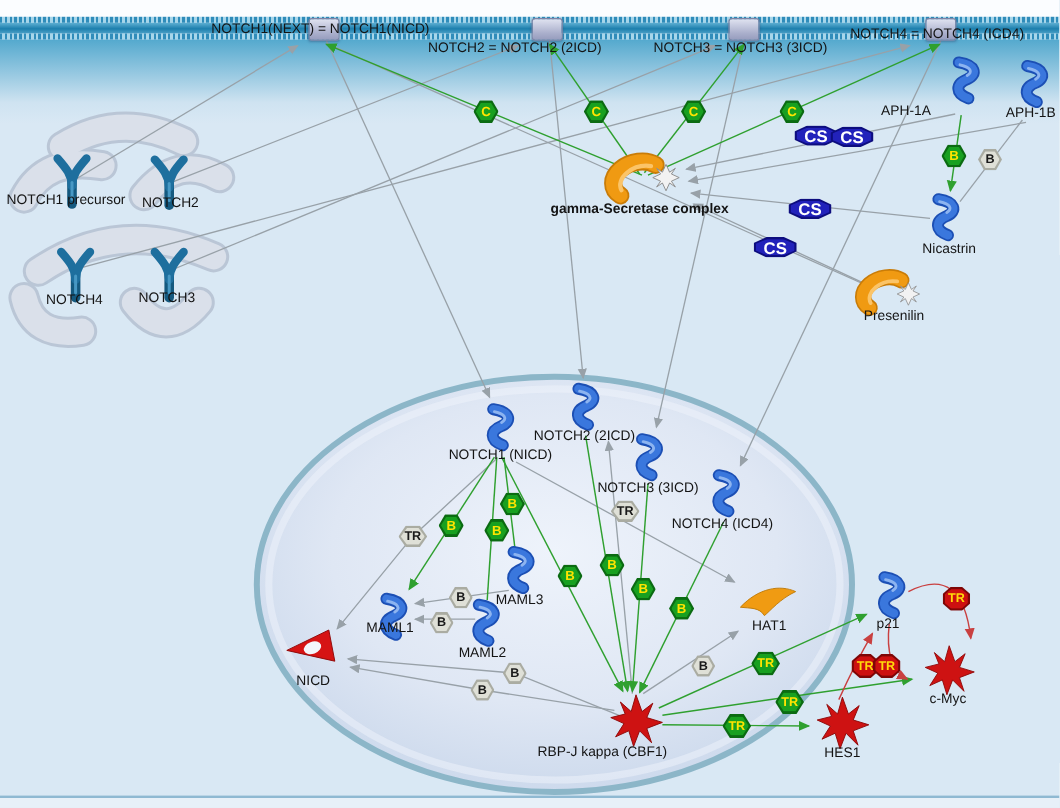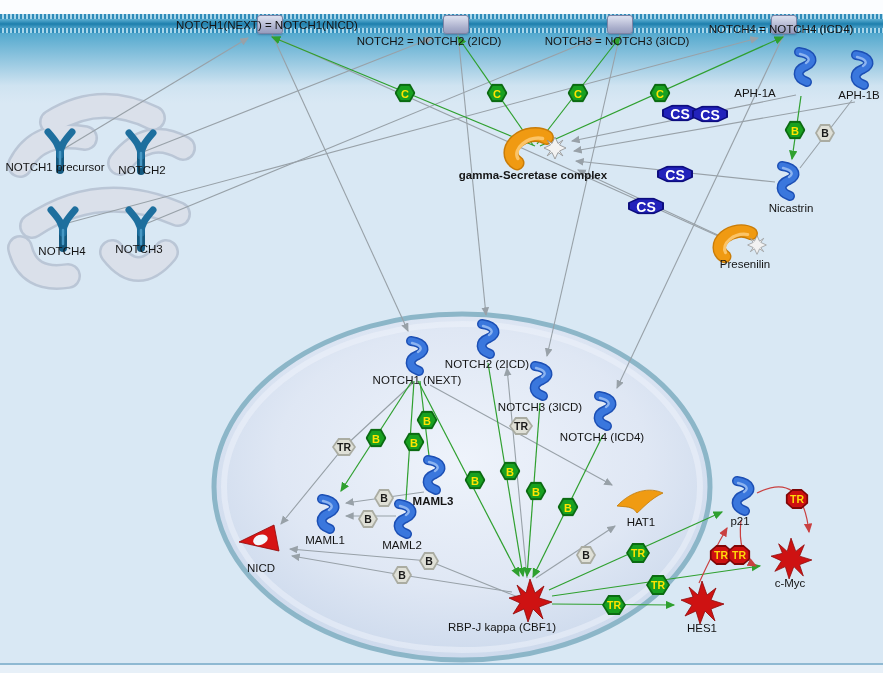--- a/index.html
+++ b/index.html
@@ -264,26 +264,26 @@
       <div class="mlabel" style="left: 781px; top: 29px;"><span>NOTCH4 = NOTCH4 (ICD4)</span></div>
       <div class="nlabel" style="left: 55px; top: 167px;"><span>NOTCH1 precursor</span></div>
       <div class="nlabel" style="left: 142px; top: 170px;"><span>NOTCH2</span></div>
       <div class="nlabel" style="left: 62px; top: 251px;"><span>NOTCH4</span></div>
       <div class="nlabel" style="left: 139px; top: 249px;"><span>NOTCH3</span></div>
       <div class="nlabel" style="left: 533px; top: 175px; font-weight: bold;"><span>gamma-Secretase complex</span></div>
       <div class="nlabel" style="left: 755px; top: 93px;"><span>APH-1A</span></div>
       <div class="nlabel" style="left: 859px; top: 95px;"><span>APH-1B</span></div>
       <div class="nlabel" style="left: 791px; top: 208px;"><span>Nicastrin</span></div>
       <div class="nlabel" style="left: 745px; top: 264px;"><span>Presenilin</span></div>
-      <div class="nlabel" style="left: 417px; top: 380px;"><span>NOTCH1 (NEXT)</span></div>
+      <div class="nlabel" style="left: 417px; top: 380px;"><span>NOTCH1 (NICD)</span></div>
       <div class="nlabel" style="left: 487px; top: 364px;"><span>NOTCH2 (2ICD)</span></div>
       <div class="nlabel" style="left: 540px; top: 407px;"><span>NOTCH3 (3ICD)</span></div>
       <div class="nlabel" style="left: 602px; top: 437px;"><span>NOTCH4 (ICD4)</span></div>
-      <div class="nlabel" style="left: 433px; top: 501px; font-weight: bold;"><span>MAML3</span></div>
-      <div class="nlabel" style="left: 325px; top: 540px;"><span>MAML1</span></div>
+      <div class="nlabel" style="left: 433px; top: 501px;"><span>MAML3</span></div>
+      <div class="nlabel" style="left: 325px; top: 524px;"><span>MAML1</span></div>
       <div class="nlabel" style="left: 402px; top: 545px;"><span>MAML2</span></div>
       <div class="nlabel" style="left: 261px; top: 568px;"><span>NICD</span></div>
       <div class="nlabel" style="left: 502px; top: 627px;"><span>RBP-J kappa (CBF1)</span></div>
       <div class="nlabel" style="left: 641px; top: 522px;"><span>HAT1</span></div>
       <div class="nlabel" style="left: 740px; top: 521px;"><span>p21</span></div>
       <div class="nlabel" style="left: 790px; top: 583px;"><span>c-Myc</span></div>
       <div class="nlabel" style="left: 702px; top: 628px;"><span>HES1</span></div>
       <div class="badge c-green hex" style="left: 405px; top: 93px;">
         <span>C</span>
       </div>

